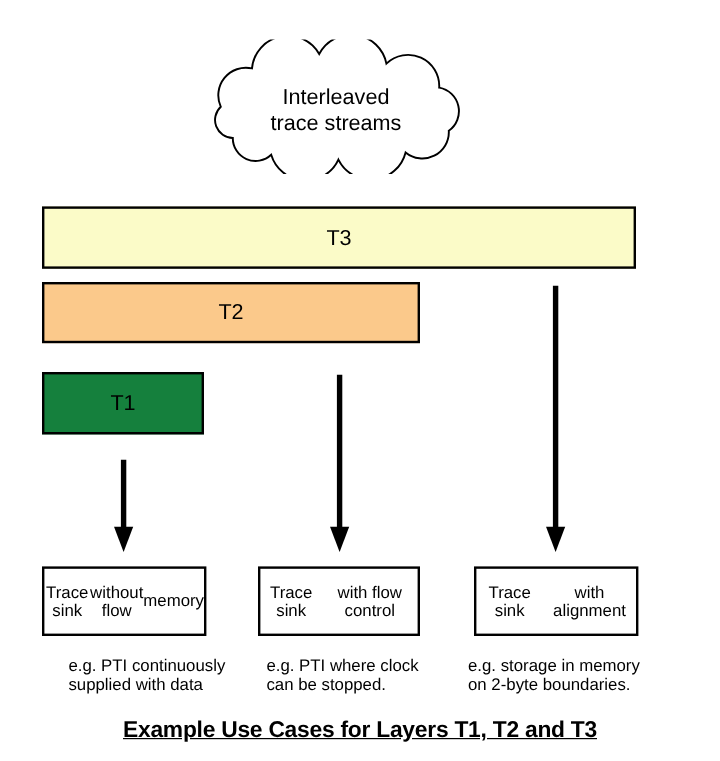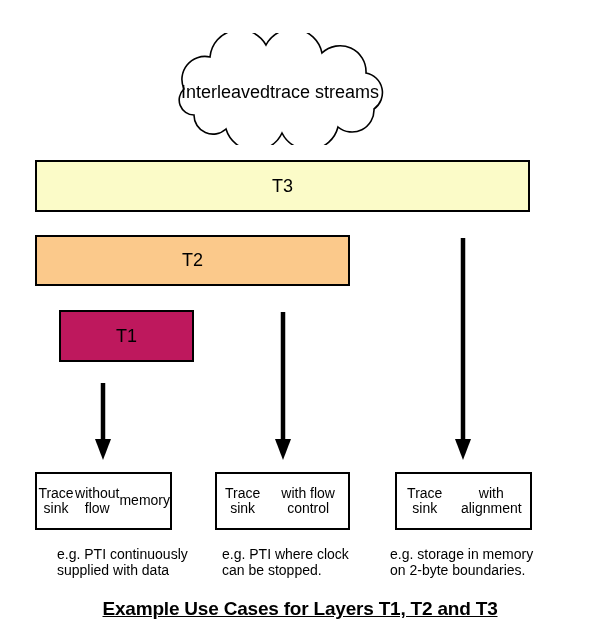--- a/index.html
+++ b/index.html
@@ -9,30 +9,30 @@
     position: relative;
     width: 600px;
     height: 634px;
     background: #ffffff;
     overflow: hidden;
   }
   .cloud-wrap { position: absolute; left: 170px; top: 33px; width: 220px; height: 112px; }
   .cloud-wrap svg { position: absolute; left: 0; top: 0; }
   .cloud-label {
     position: absolute; left: 0; top: 0; width: 100%; height: 100%;
-    display: flex; flex-direction: row; align-items: center; justify-content: center;
+    display: flex; flex-direction: column; align-items: center; justify-content: center;
     font-size: 18px; line-height: 21px; text-align: center; padding-top: 6px;
   }
   .layer-bar {
     position: absolute;
     border: 2px solid #000;
     display: flex; align-items: center; justify-content: center;
     font-size: 18px;
   }
-  .bar-t3 { left: 35px; top: 160px; width: 495px; height: 52px; }
+  .bar-t3 { left: 35px; top: 172px; width: 495px; height: 52px; }
   .bar-t2 { left: 35px; top: 235px; width: 315px; height: 51px; }
   .bar-t1 { left: 35px; top: 310px; width: 135px; height: 52px; }
   .arrow { position: absolute; width: 20px; }
   .arrow-1 { left: 93px;  top: 383px; height: 77px; }
   .arrow-2 { left: 273px; top: 312px; height: 148px; }
   .arrow-3 { left: 453px; top: 238px; height: 222px; }
   .sink-box {
     position: absolute;
     top: 472px; height: 58px;
     border: 2px solid #000;
@@ -83,21 +83,21 @@
       <span class="line-block">trace streams</span>
     </div>
   </div>
 
   <div class="layer-bar bar-t3" style="background-color: rgb(251, 251, 200);">
     <span>T3</span>
   </div>
   <div class="layer-bar bar-t2" style="background-color: rgb(251, 201, 139);">
     <span>T2</span>
   </div>
-  <div class="layer-bar bar-t1" style="background-color: #be185d; margin-left: 24px;">
+  <div class="layer-bar bar-t1" style="background-color: #15803d;">
     <span>T1</span>
   </div>
 
   <svg class="arrow arrow-1" viewBox="0 0 20 77">
     <line x1="10" y1="0" x2="10" y2="58" stroke="#000" stroke-width="4.5"></line>
     <polygon points="2,56 18,56 10,77" fill="#000"></polygon>
   </svg>
   <svg class="arrow arrow-2" viewBox="0 0 20 148">
     <line x1="10" y1="0" x2="10" y2="129" stroke="#000" stroke-width="4.5"></line>
     <polygon points="2,127 18,127 10,148" fill="#000"></polygon>

